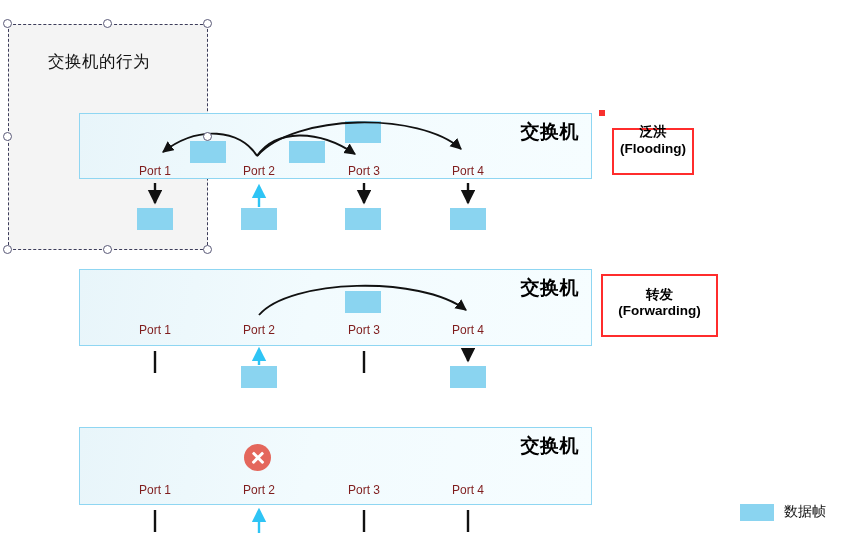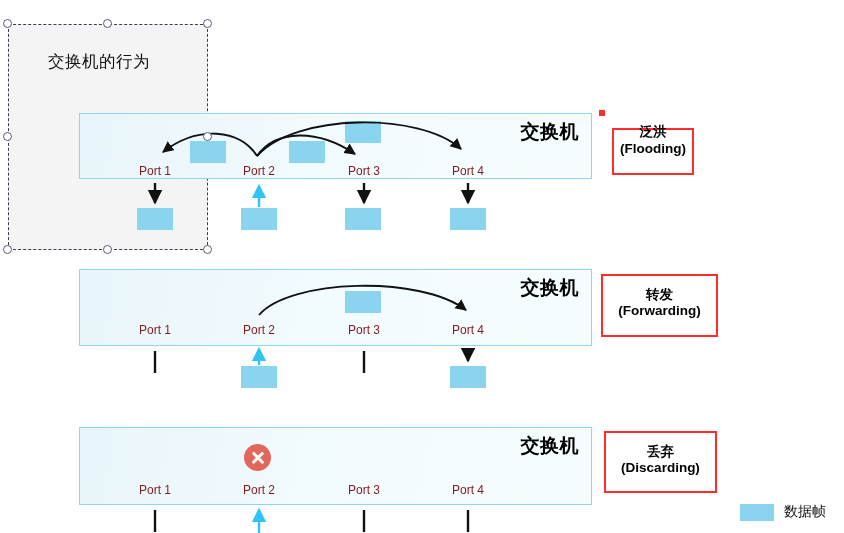--- a/index.html
+++ b/index.html
@@ -223,21 +223,17 @@
   <div class="callout overflow-cn" style="left:612px;top:111px;width:82px;height:47px;">
     <span class="cn">泛洪</span>
     <span class="en">(Flooding)</span>
   </div>
 
   <div class="callout" style="left:601px;top:257px;width:117px;height:63px;padding-top:11px;">
     <span class="cn">转发</span>
     <span class="en">(Forwarding)</span>
   </div>
 
-  <div class="callout" style="left:604px;top:414px;width:113px;height:62px;padding-top:11px;">
-    <span class="cn">丢弃</span>
-    <span class="en">(Discarding)</span>
-  </div>
 
   <div class="legend-swatch" style="left:740px;top:487px;"></div>
   <div class="legend-text" style="left:784px;top:486px;">数据帧</div>
 
 </div>
 
 </body></html>

